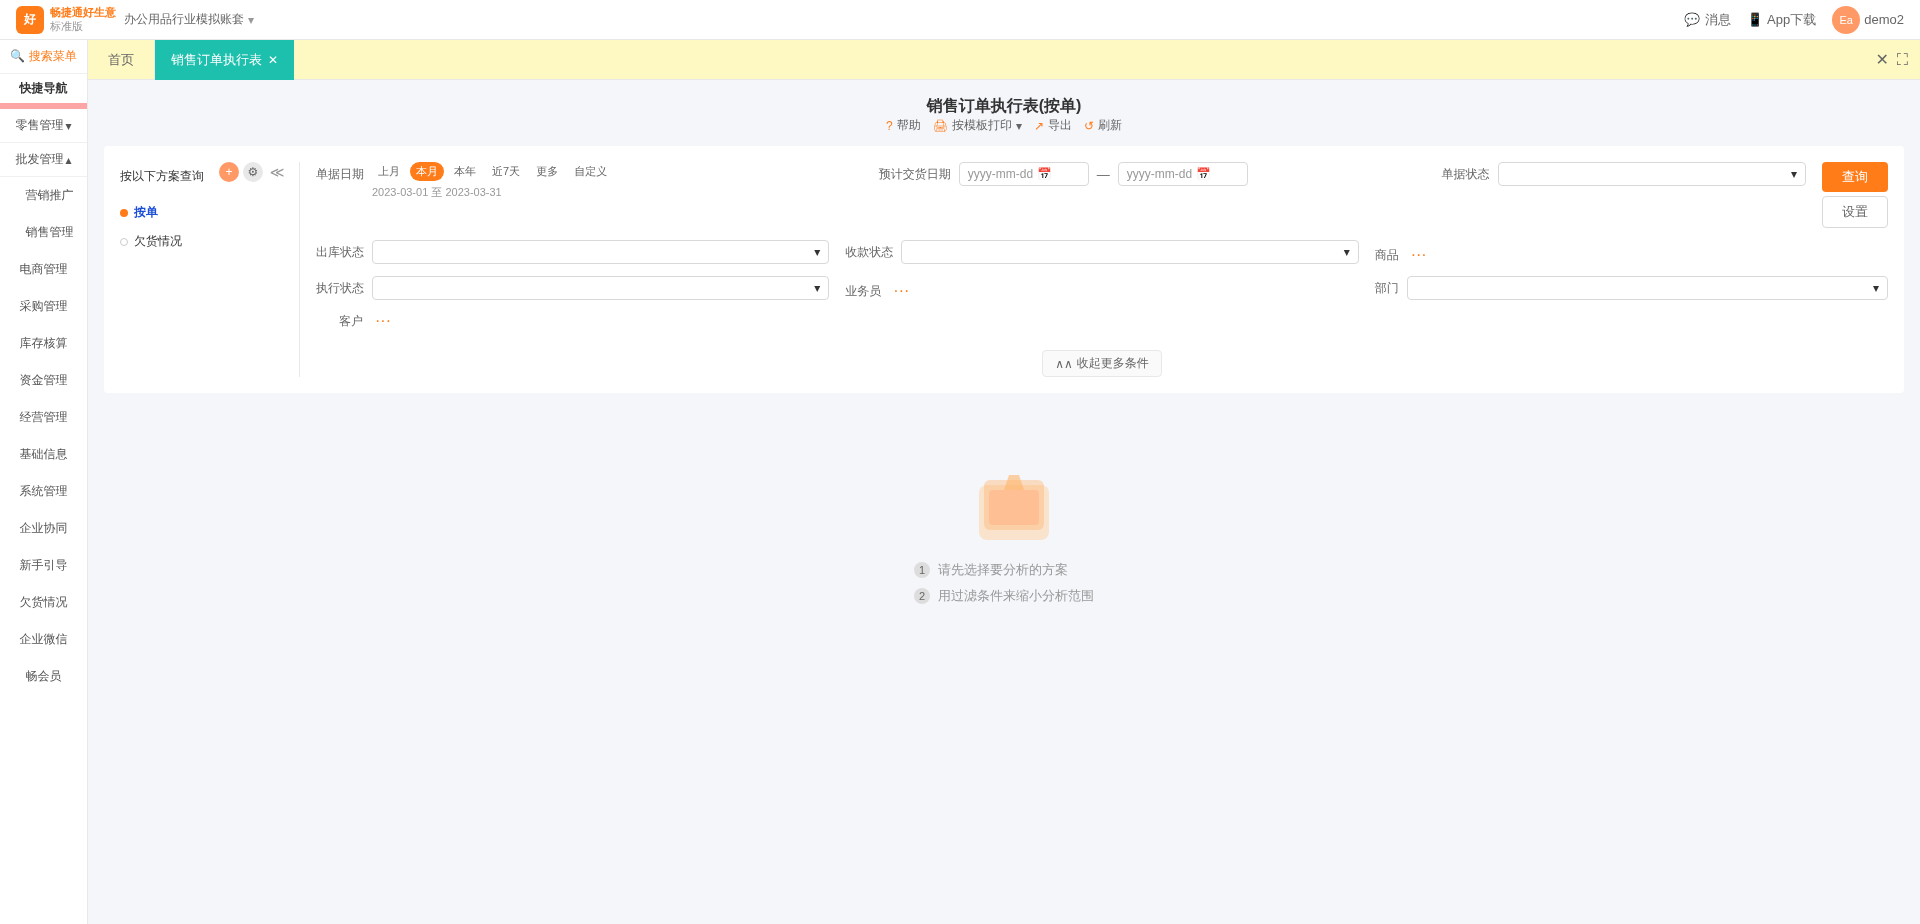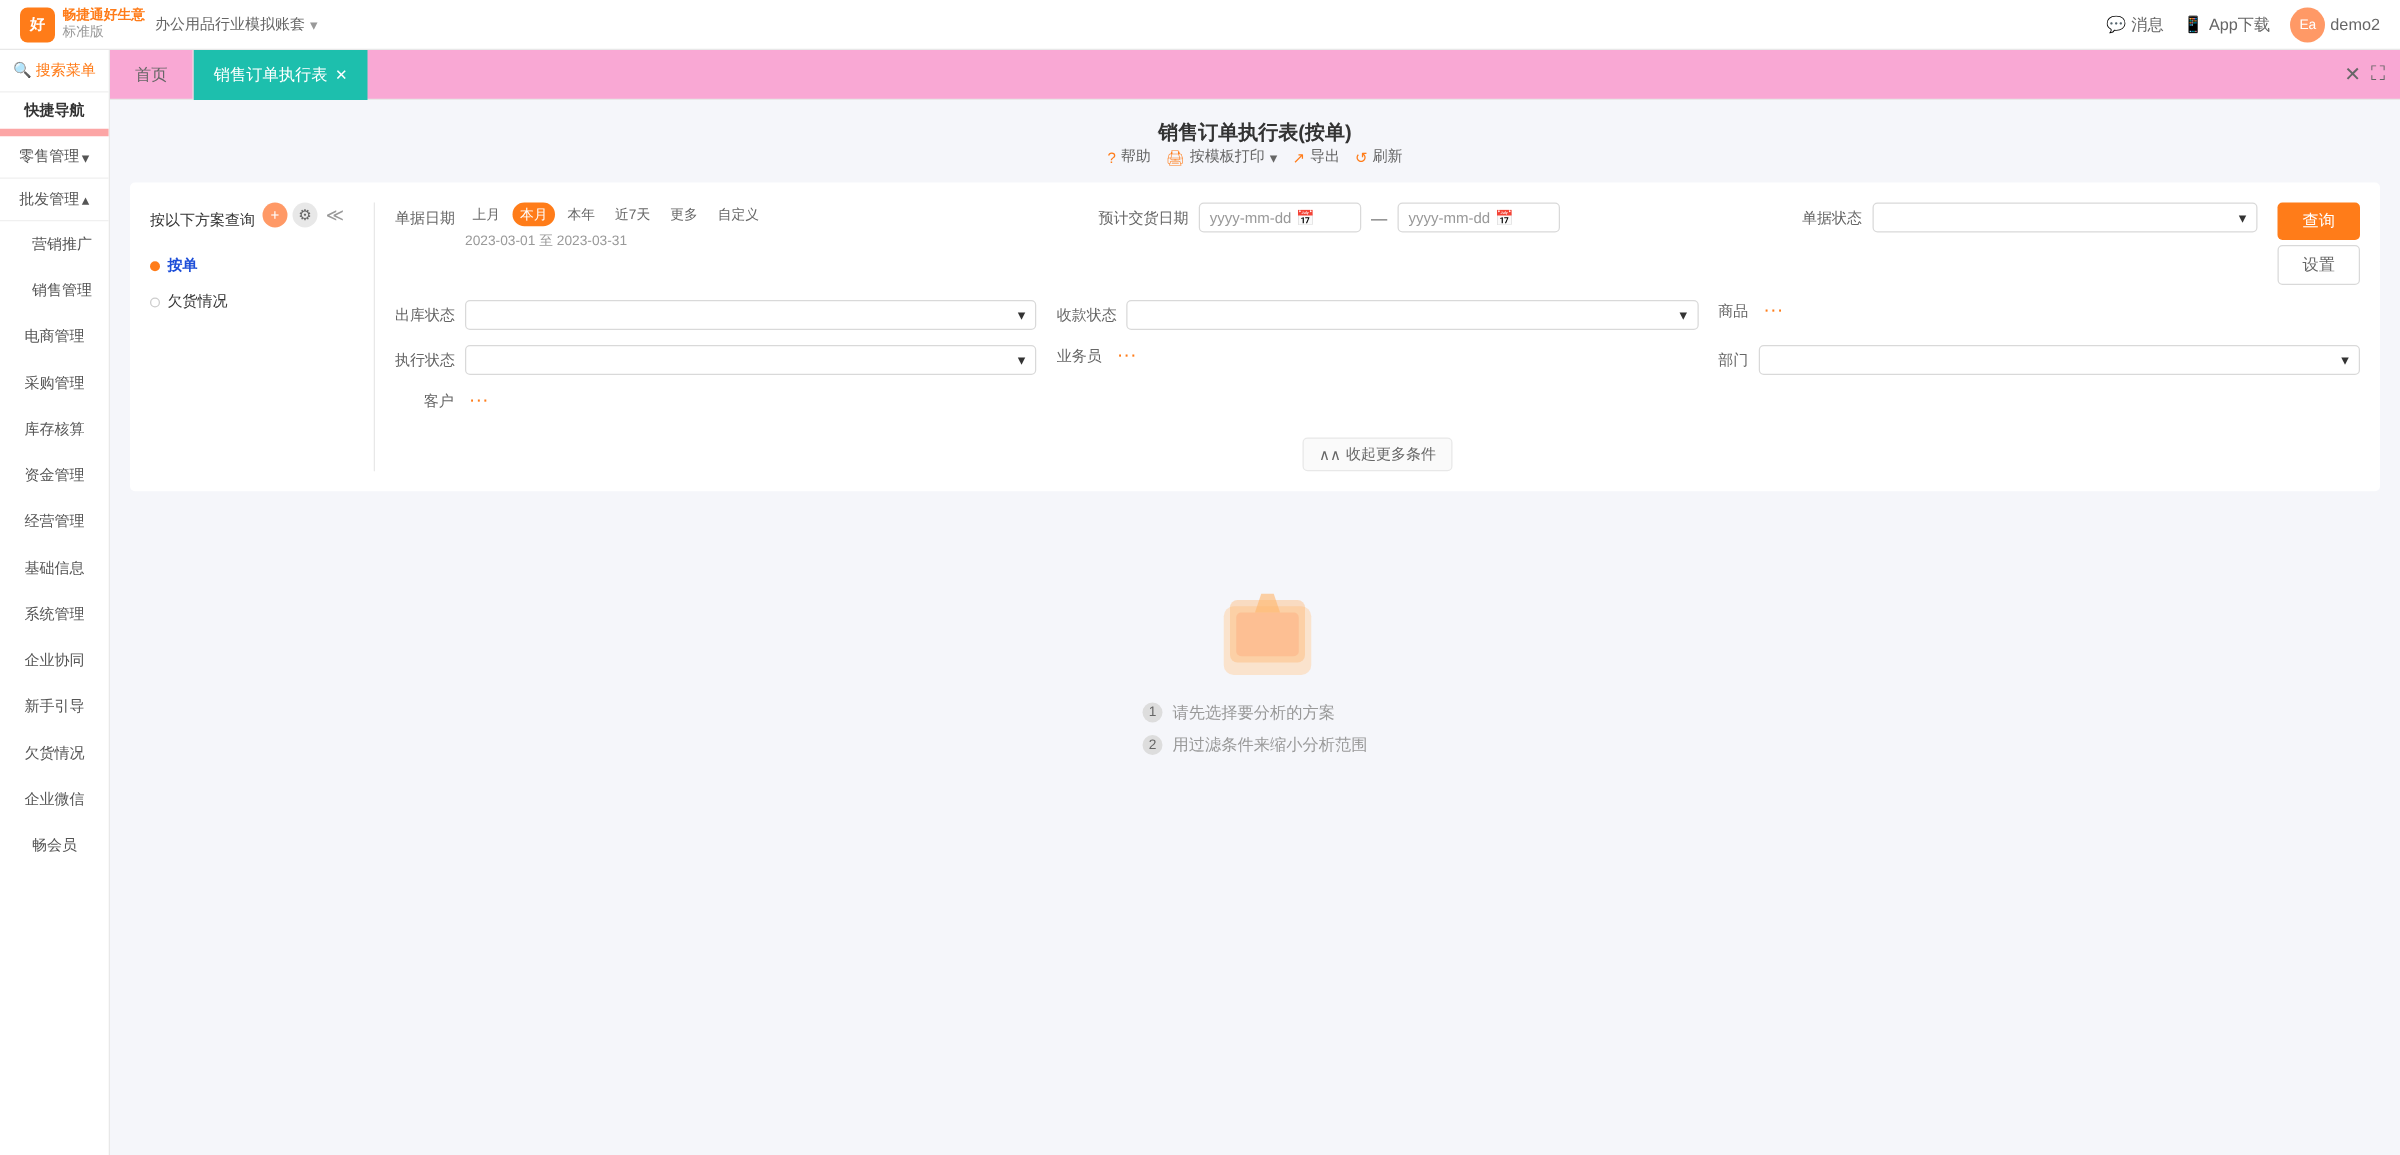--- a/index.html
+++ b/index.html
@@ -23,54 +23,54 @@
     .sidebar { width: 88px; background: #fff; border-right: 1px solid #e8e8e8; display: flex; flex-direction: column; overflow-y: auto; flex-shrink: 0; }
     .sidebar-item { padding: 10px 4px; text-align: center; cursor: pointer; font-size: 12px; color: #555; display: flex; flex-direction: column; align-items: center; gap: 4px; }
     .sidebar-search { padding: 8px 6px; font-size: 12px; color: #ff7c19; text-align: center; cursor: pointer; border-bottom: 1px solid #f0f0f0; }
     .sidebar-nav { padding: 6px 4px; font-size: 12px; color: #333; text-align: center; cursor: pointer; border-bottom: 6px solid #fca5a5; font-weight: bold; }
     .sidebar-section { font-size: 12px; color: #555; display: flex; align-items: center; justify-content: center; padding: 8px 4px; cursor: pointer; border-bottom: 1px solid #f0f0f0; }
 
     
     .content-area { flex: 1; display: flex; flex-direction: column; overflow: hidden; }
 
     
-    .tabs-bar { height: 40px; background: #f9a8d4; display: flex; align-items: center; border-bottom: 1px solid #e8e8e8; padding: 0 0 0 0; flex-shrink: 0; }
+    .tabs-bar { height: 40px; background: #fef9c3; display: flex; align-items: center; border-bottom: 1px solid #e8e8e8; padding: 0 0 0 0; flex-shrink: 0; }
     .tab-home { padding: 0 20px; height: 40px; display: flex; align-items: center; color: #666; font-size: 13px; cursor: pointer; border-right: 1px solid #e8e8e8; }
     .tab-item { padding: 0 16px; height: 40px; display: flex; align-items: center; color: #fff; font-size: 13px; cursor: pointer; background: #1dbfad; gap: 6px; }
     .tab-close { font-size: 12px; cursor: pointer; }
     .tabs-right { margin-left: auto; display: flex; align-items: center; gap: 8px; padding-right: 12px; }
     .tabs-right-icon { color: #666; font-size: 16px; cursor: pointer; }
 
     
     .page-content { flex: 1; overflow-y: auto; padding: 16px; background: #f5f6fa; }
 
     
     .page-header { display: flex; align-items: center; justify-content: space-between; margin-bottom: 12px; flex-direction: column; }
     .page-title { font-size: 16px; font-weight: bold; color: #333; }
     .page-header-actions { display: flex; align-items: center; gap: 12px; }
     .header-action-item { display: flex; align-items: center; gap: 4px; font-size: 12px; color: #666; cursor: pointer; }
 
     
     .filter-panel { background: #fff; border-radius: 4px; padding: 16px; margin-bottom: 12px; }
     .filter-panel-inner { display: flex; gap: 0; }
     .filter-left { width: 180px; border-right: 1px solid #e8e8e8; padding-right: 12px; flex-shrink: 0; }
-    .filter-left-title { font-size: 12px; color: #333; margin-bottom: 8px; display: flex; align-items: center; gap: 6px; }
+    .filter-left-title { font-size: 12px; color: #333; margin-bottom: 8px; display: flex; align-items: center; gap: 6px; justify-content: space-between; }
     .filter-left-title .actions { display: flex; gap: 4px; }
     .filter-left-action { width: 20px; height: 20px; border-radius: 50%; background: #ff9966; color: white; display: flex; align-items: center; justify-content: center; font-size: 12px; cursor: pointer; }
     .filter-left-action.gray { background: #e8e8e8; color: #666; }
     .filter-left-action.collapse { background: transparent; color: #999; font-size: 14px; }
     .filter-item { display: flex; align-items: center; gap: 6px; padding: 6px 0; font-size: 12px; cursor: pointer; }
     .filter-item .dot { width: 8px; height: 8px; border-radius: 50%; background: #ff7c19; }
     .filter-item .dot-gray { width: 8px; height: 8px; border-radius: 50%; border: 1px solid #ccc; }
     .filter-item.active { color: #ff7c19; font-weight: bold; }
     .filter-item.active .label { color: #1d4ed8; }
 
     
     .filter-right { flex: 1; padding-left: 16px; }
-    .filter-row { display: flex; align-items: flex-start; gap: 16px; margin-bottom: 12px; flex-wrap: wrap; }
+    .filter-row { display: flex; align-items: flex-end; gap: 16px; margin-bottom: 12px; flex-wrap: wrap; }
     .filter-label { color: #666; font-size: 12px; white-space: nowrap; flex-shrink: 0; }
     .date-tabs { display: flex; gap: 4px; }
     .date-tab { padding: 2px 6px; font-size: 11px; color: #666; cursor: pointer; border-radius: 2px; }
     .date-tab.active { background: #ff7c19; color: white; border-radius: 10px; }
     .date-input { border: 1px solid #d9d9d9; border-radius: 4px; padding: 4px 8px; font-size: 12px; color: #999; display: flex; align-items: center; gap: 4px; width: 130px; }
     .date-input .cal-icon { color: #ff7c19; font-size: 12px; }
     .date-separator { color: #666; }
     .filter-select { border: 1px solid #d9d9d9; border-radius: 4px; padding: 4px 8px; font-size: 12px; flex: 1; display: flex; align-items: center; justify-content: space-between; cursor: pointer; min-width: 120px; }
     .filter-select-wide { border: 1px solid #d9d9d9; border-radius: 4px; padding: 4px 8px; font-size: 12px; flex: 1; display: flex; align-items: center; justify-content: space-between; cursor: pointer; }
     .filter-dots { color: #ff7c19; cursor: pointer; font-size: 16px; padding: 0 4px; }

